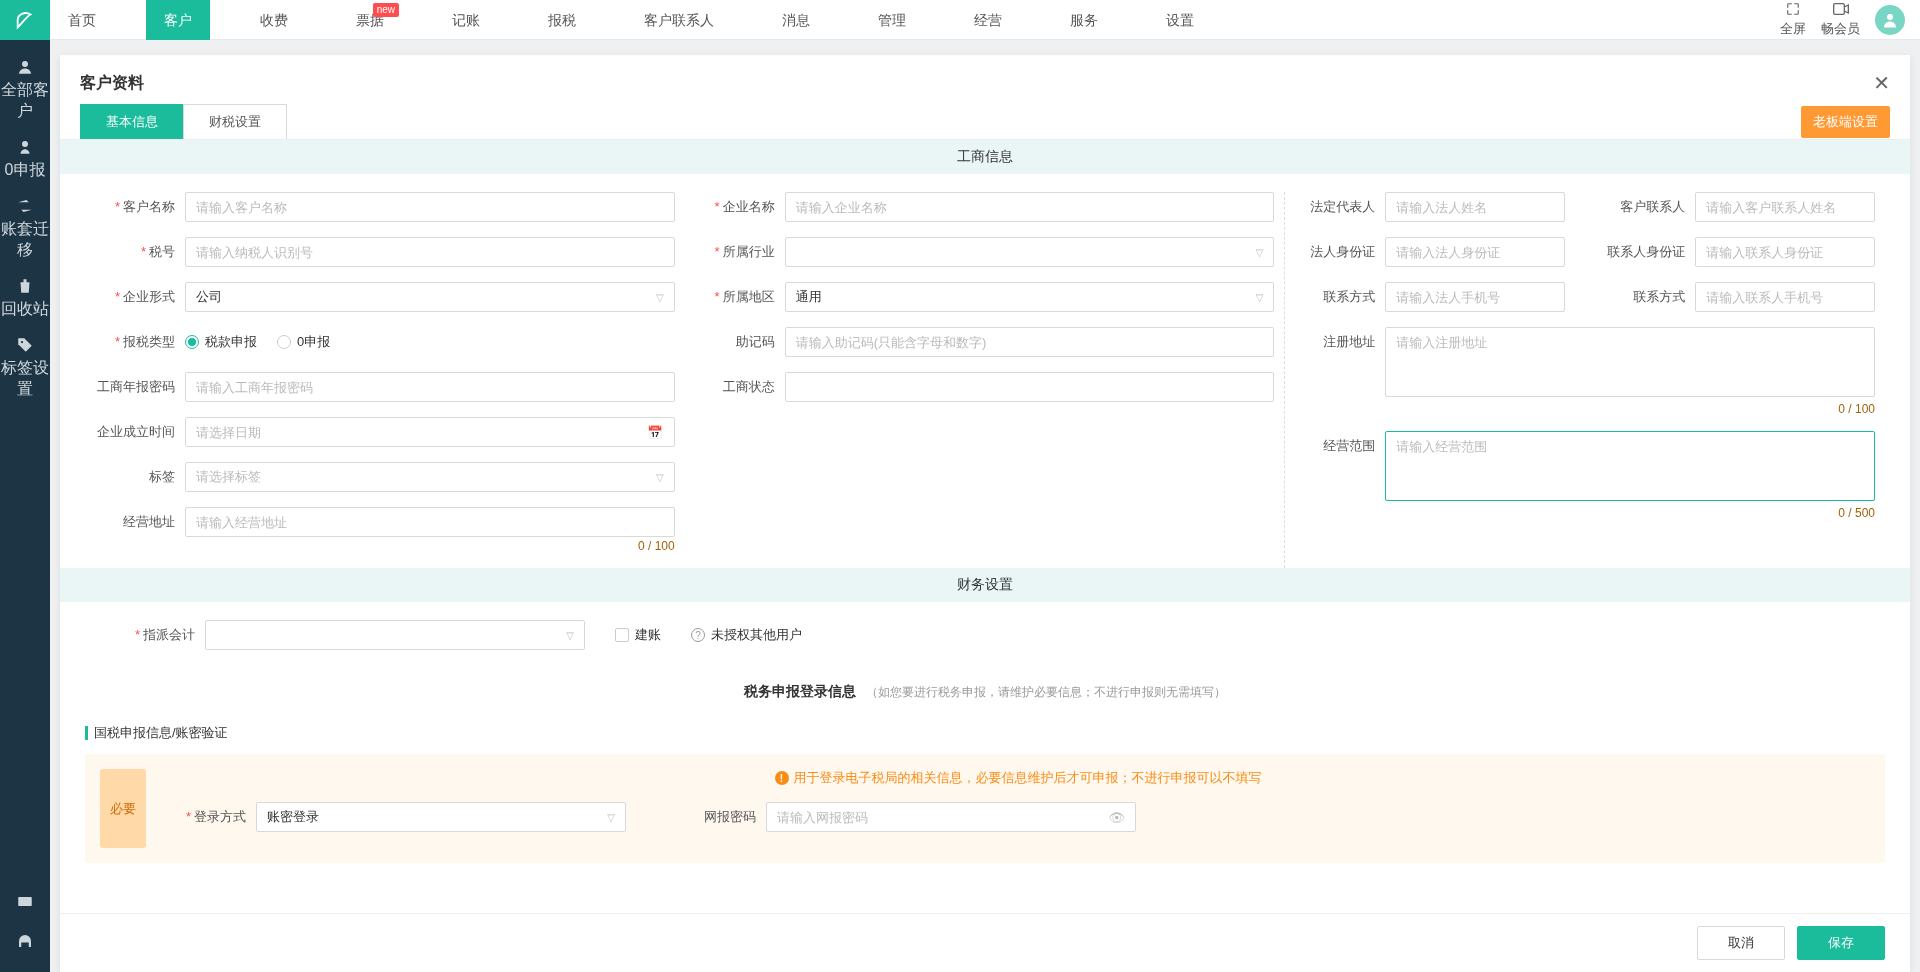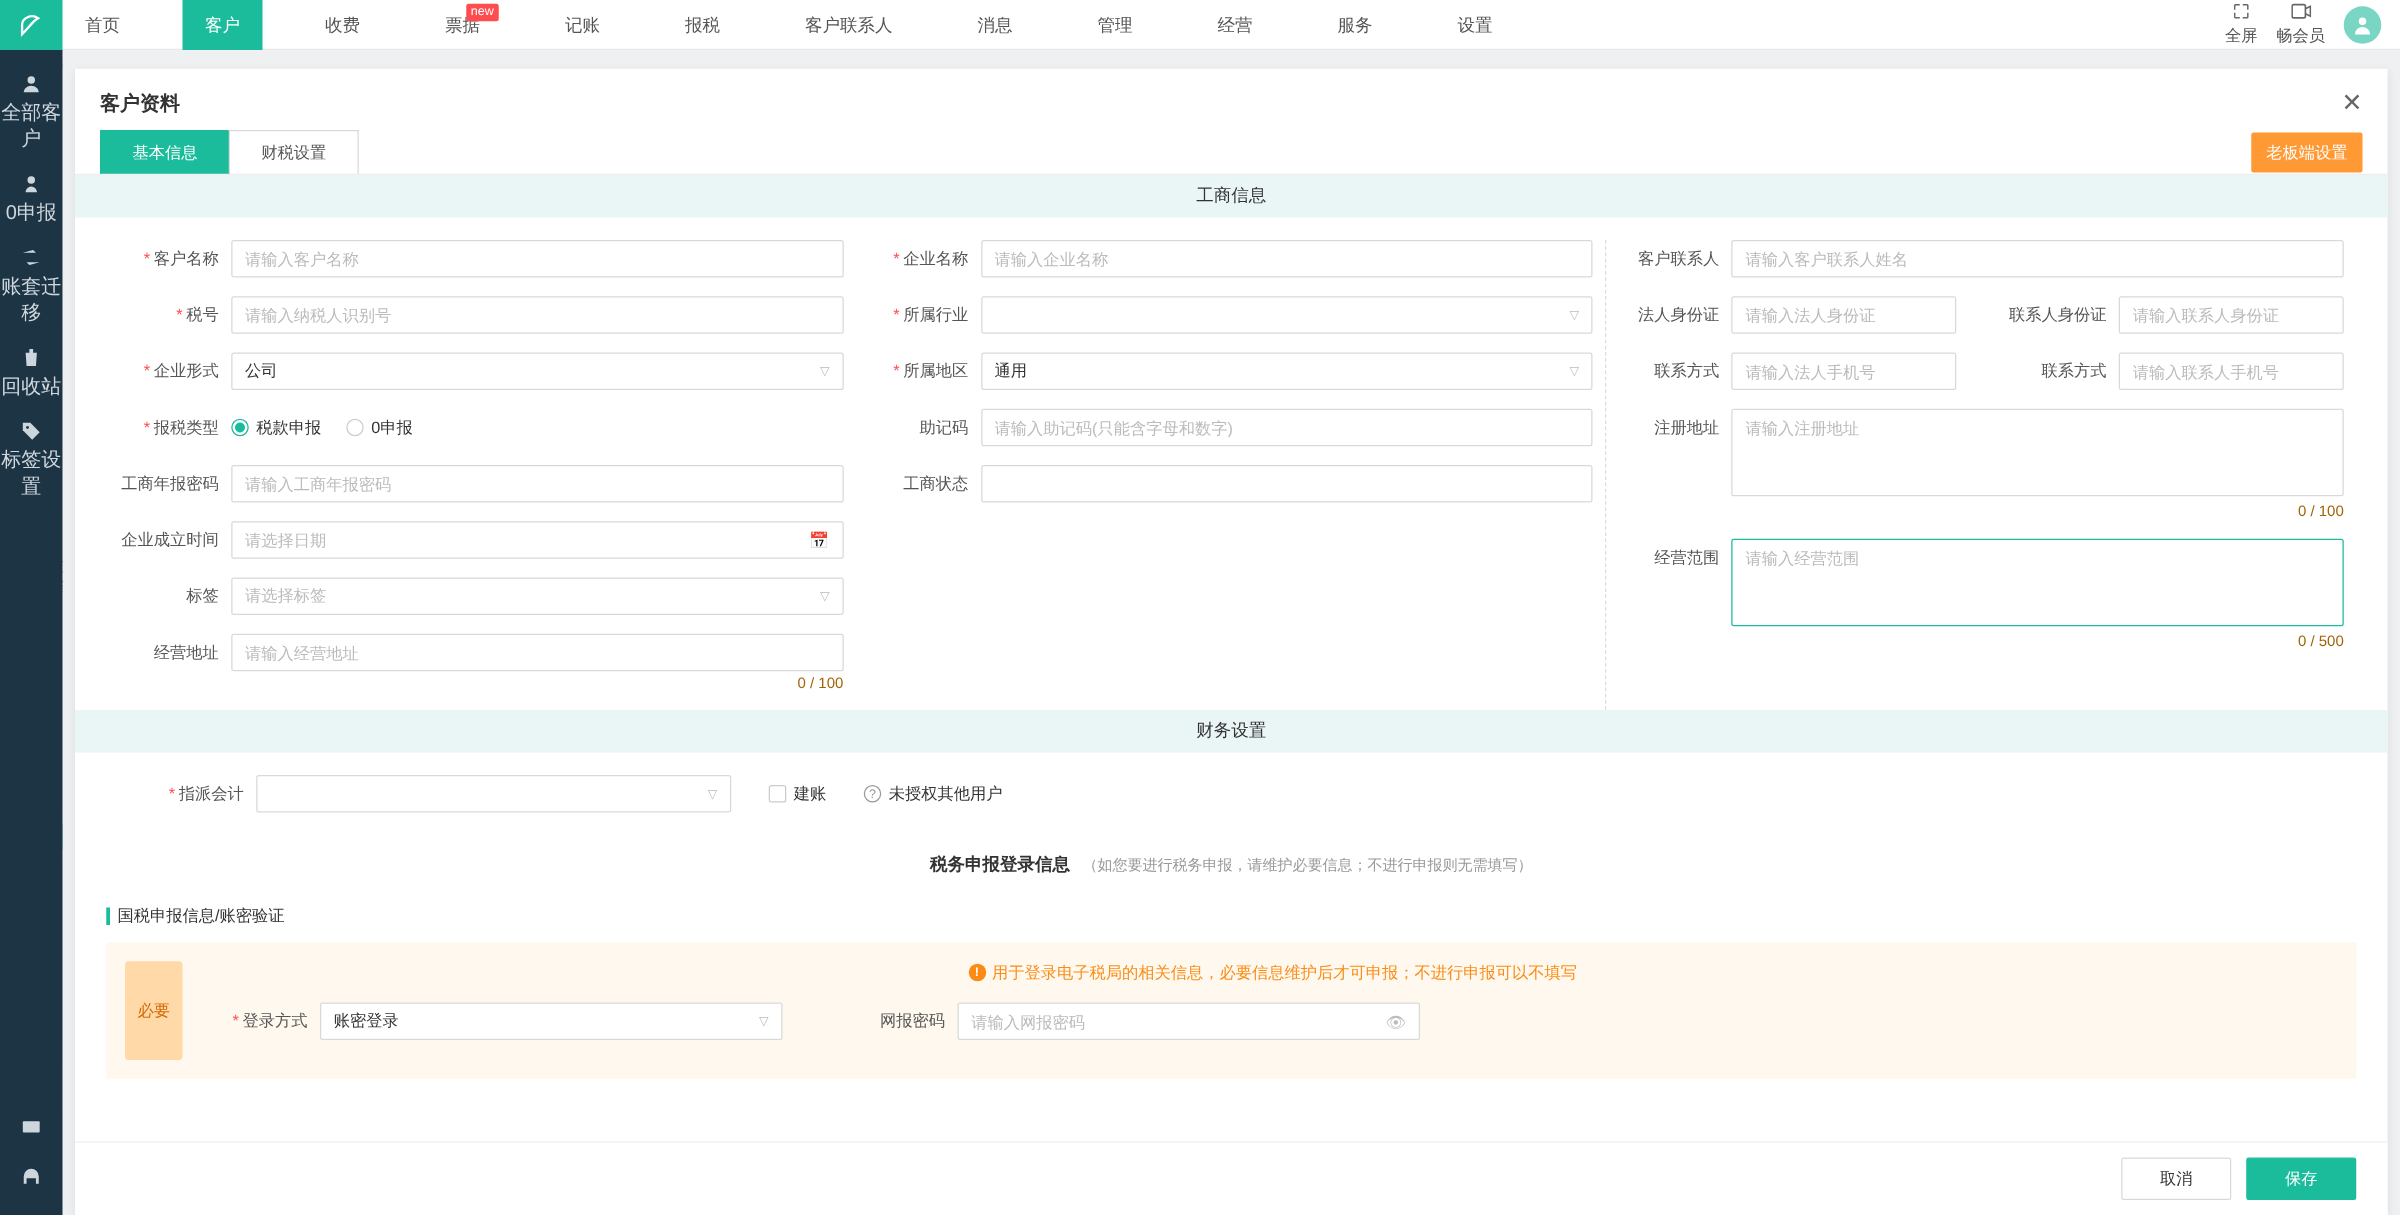--- a/index.html
+++ b/index.html
@@ -310,20 +310,28 @@
                 <div class="input">
                   <input style="">
                 </div>
               </div>
           </div>
         </div>
 
         <div class="form-col">
           <div class="two-col-row">
             <div class="form-row">
+              <div class="form-label"><span>法定代表人</span></div>
+              <div class="form-control">
+                  <div class="input">
+                    <input placeholder="请输入法人姓名" style="">
+                  </div>
+                </div>
+            </div>
+            <div class="form-row">
               <div class="form-label"><span>客户联系人</span></div>
               <div class="form-control">
                   <div class="input">
                     <input placeholder="请输入客户联系人姓名" style="">
                   </div>
                 </div>
             </div>
           </div>
           <div class="two-col-row">
             <div class="form-row">

